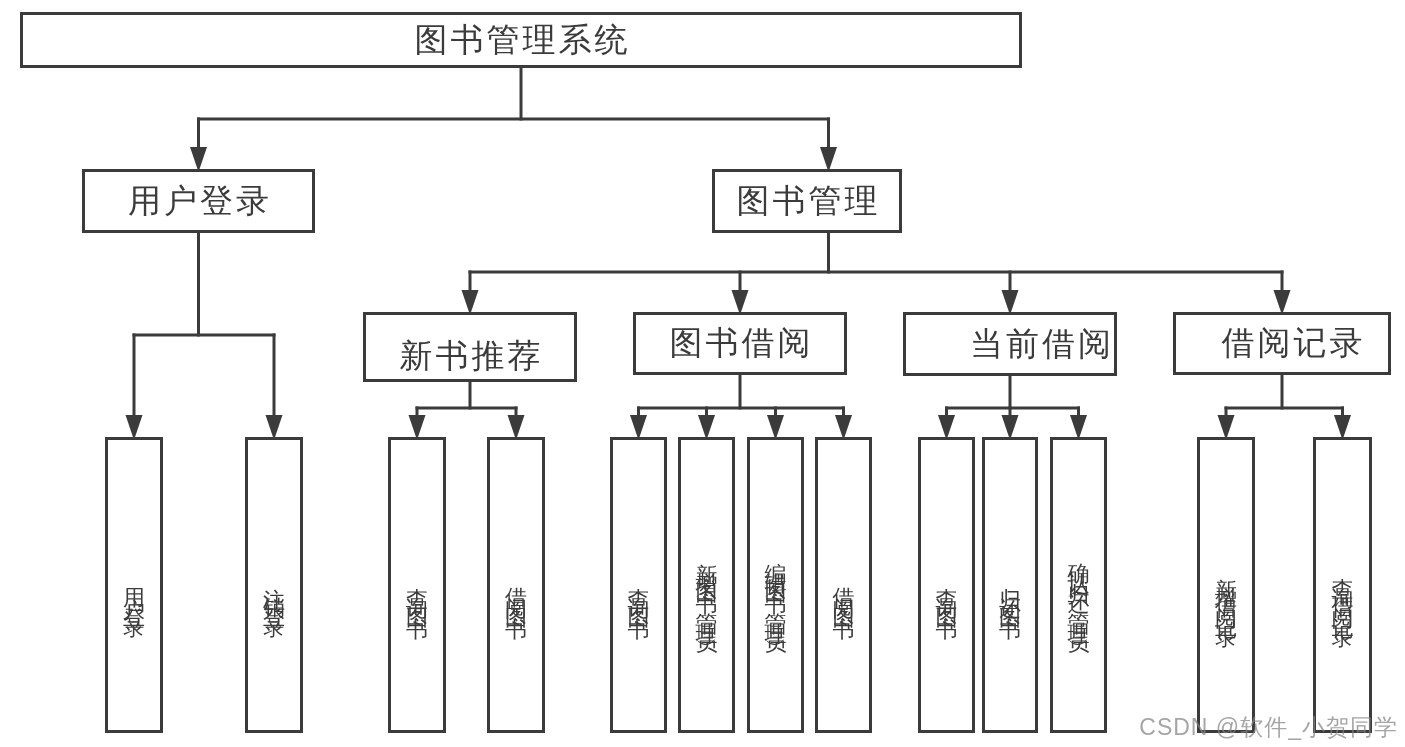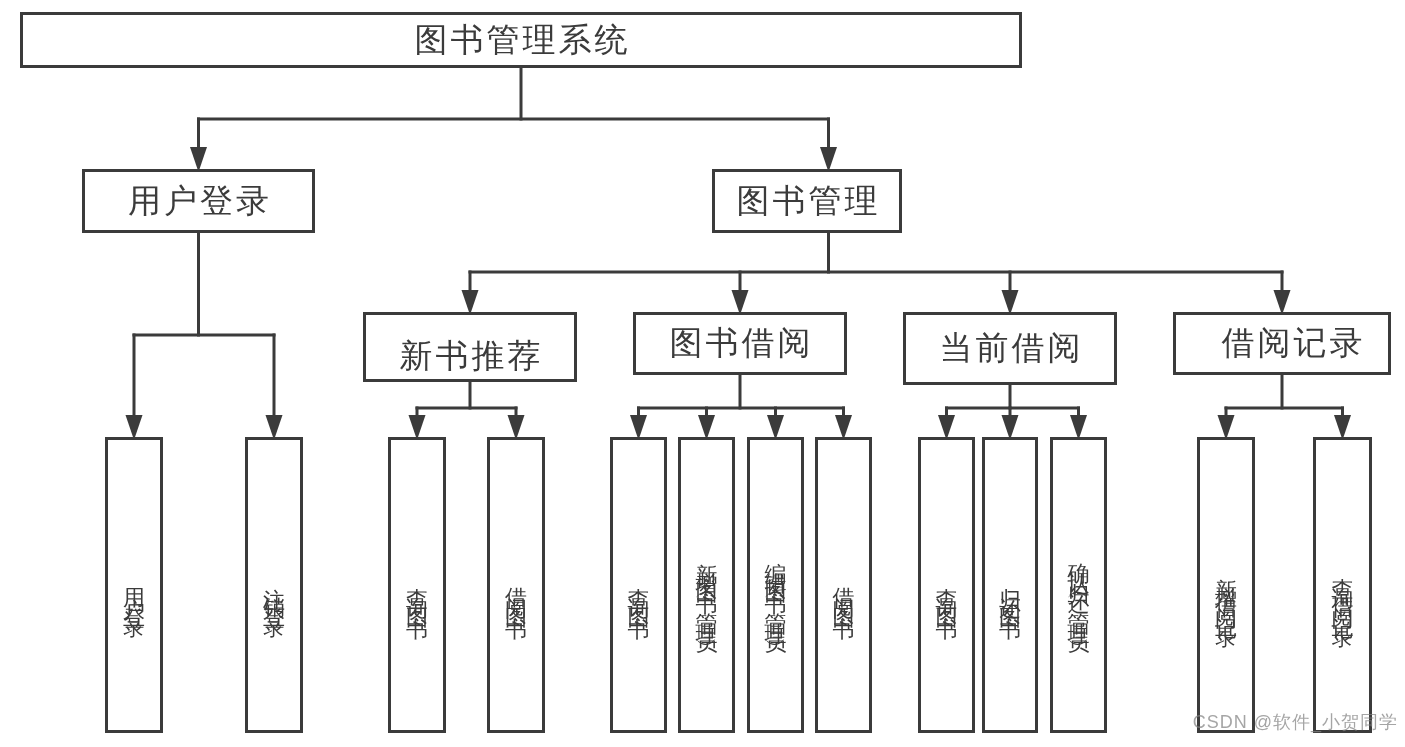--- a/index.html
+++ b/index.html
@@ -32,23 +32,23 @@
     writing-mode:vertical-rl;
     text-orientation:mixed;
     font-size:22px;
     letter-spacing:10px;
     text-indent:0;
     padding-top:10px; 
   }
   #watermark{
     position:absolute;
     right:7px;
-    bottom:13px;
+    bottom:4px;
     z-index:5;
-    font-size:18px;
+    font-size:23px;
     letter-spacing:1px;
     color:var(--watermark,rgba(130,130,130,0.72));
     white-space:nowrap;
   }
 </style>
 </head>
 <body>
 
 <div id="diagram">
   <svg id="connectors" width="1405" height="747" viewBox="0 0 1405 747">
@@ -138,21 +138,21 @@
       </div>
       <div class="node vertical" style="left: 678px; top: 437px; width: 57px; height: 296px;">
         <span class="node-label">新增图书（管理员）</span>
       </div>
       <div class="node vertical" style="left: 747px; top: 437px; width: 57px; height: 296px;">
         <span class="node-label">编辑图书（管理员）</span>
       </div>
       <div class="node vertical" style="left: 815px; top: 437px; width: 57px; height: 296px;">
         <span class="node-label">借阅图书</span>
       </div>
-      <div class="node" style="left: 903px; top: 312px; width: 214px; height: 73px;">
+      <div class="node" style="left: 903px; top: 312px; width: 214px; height: 64px; justify-content: flex-end;">
         <span class="node-label">当前借阅</span>
       </div>
       <div class="node vertical" style="left: 918px; top: 437px; width: 57px; height: 296px;">
         <span class="node-label">查询图书</span>
       </div>
       <div class="node vertical" style="left: 982px; top: 437px; width: 56px; height: 296px;">
         <span class="node-label">归还图书</span>
       </div>
       <div class="node vertical" style="left: 1050px; top: 437px; width: 57px; height: 296px;">
         <span class="node-label">确认归还（管理员）</span>

